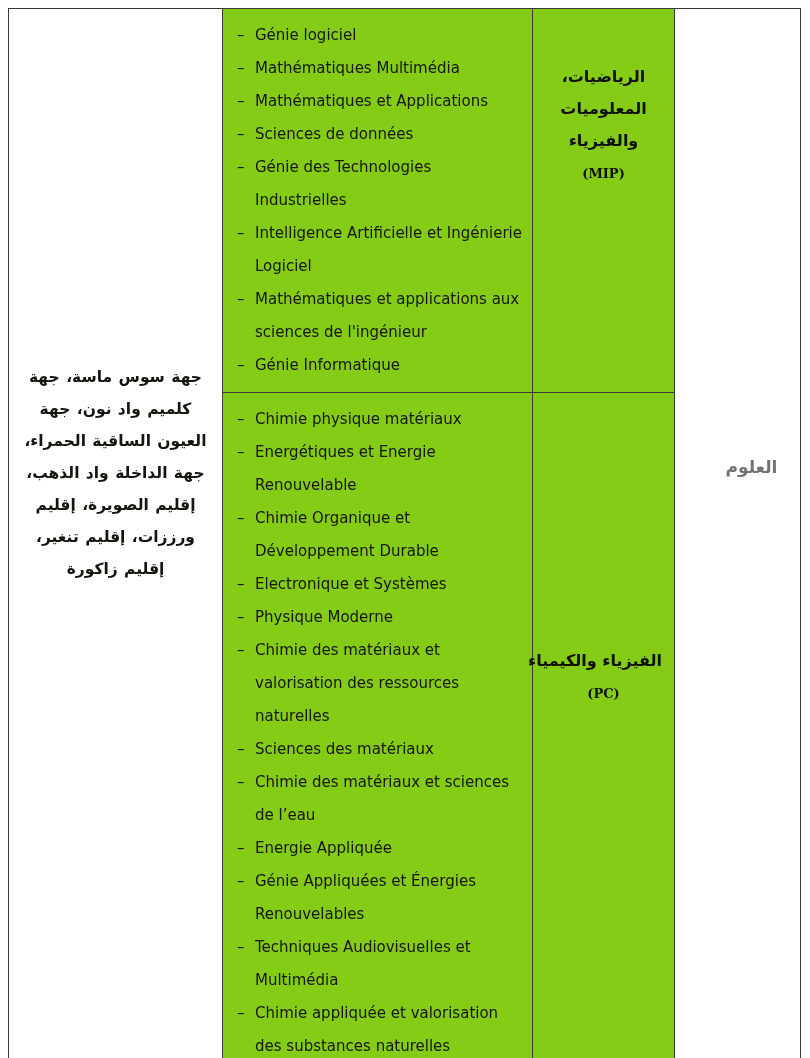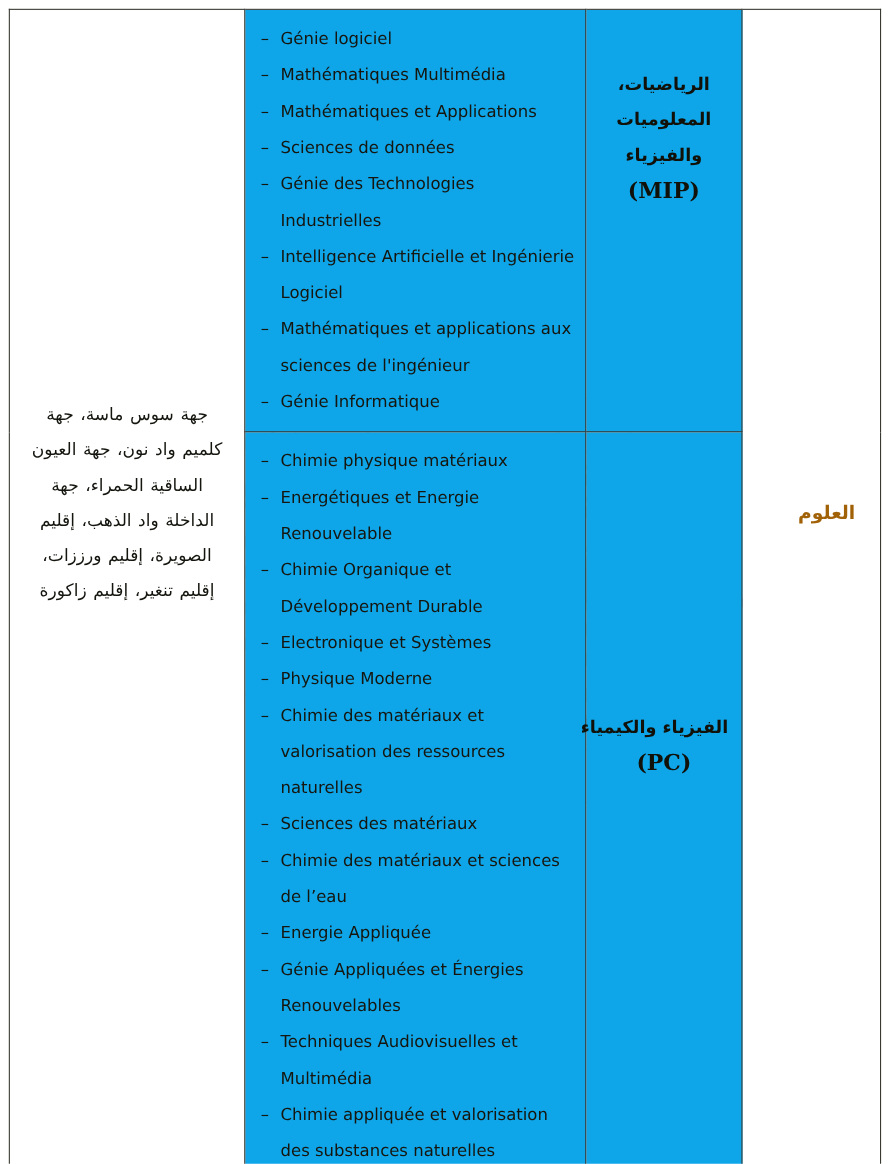--- a/index.html
+++ b/index.html
@@ -148,32 +148,33 @@
     padding: 0;
     background-clip: padding-box;
   }
 
   .col-regions  { width: 214px; }
   .col-filieres { width: 310px; }
   .col-domaine  { width: 142px; }
   .col-champ    { width: 126px; }
 
   .cell-white  { background: #ffffff; }
-  .cell-yellow { background: #0ea5e9; }
+  .cell-yellow { background: #84cc16; }
 
   
   .regions-text {
     direction: rtl;
     text-align: center;
     font-family: "DejaVu Sans", sans-serif;
     font-size: 15.5px;
     line-height: 32px;
     color: #15150f;
     padding: 352px 14px 0 14px;
     word-spacing: 1px;
+    font-weight: bold;
   }
 
   
   .fil-list {
     list-style: none;
     margin: 0;
     padding: 10px 8px 10px 14px;
   }
   .fil-list li {
     position: relative;
@@ -201,31 +202,31 @@
     font-weight: bold;
     line-height: 32px;
     color: #111109;
   }
   .domaine-mip { padding: 52px 12px 0 12px; }
   .domaine-pc  { padding: 252px 12px 0 12px; }
   .domaine-code {
     font-family: "DejaVu Serif", serif;
     font-weight: bold;
     direction: ltr;
-    font-size: 20px;
+    font-size: 13px;
   }
 
   
   .champ-text {
     direction: rtl;
     text-align: center;
     font-family: "DejaVu Sans", sans-serif;
     font-size: 17px;
     font-weight: bold;
-    color: #a16207;
+    color: #737373;
     padding-top: 448px;
     padding-left: 28px;
   }
 
   .nowrap { white-space: nowrap; }
 </style>
 </head>
 <body>
 
 <div class="wm-layer">

